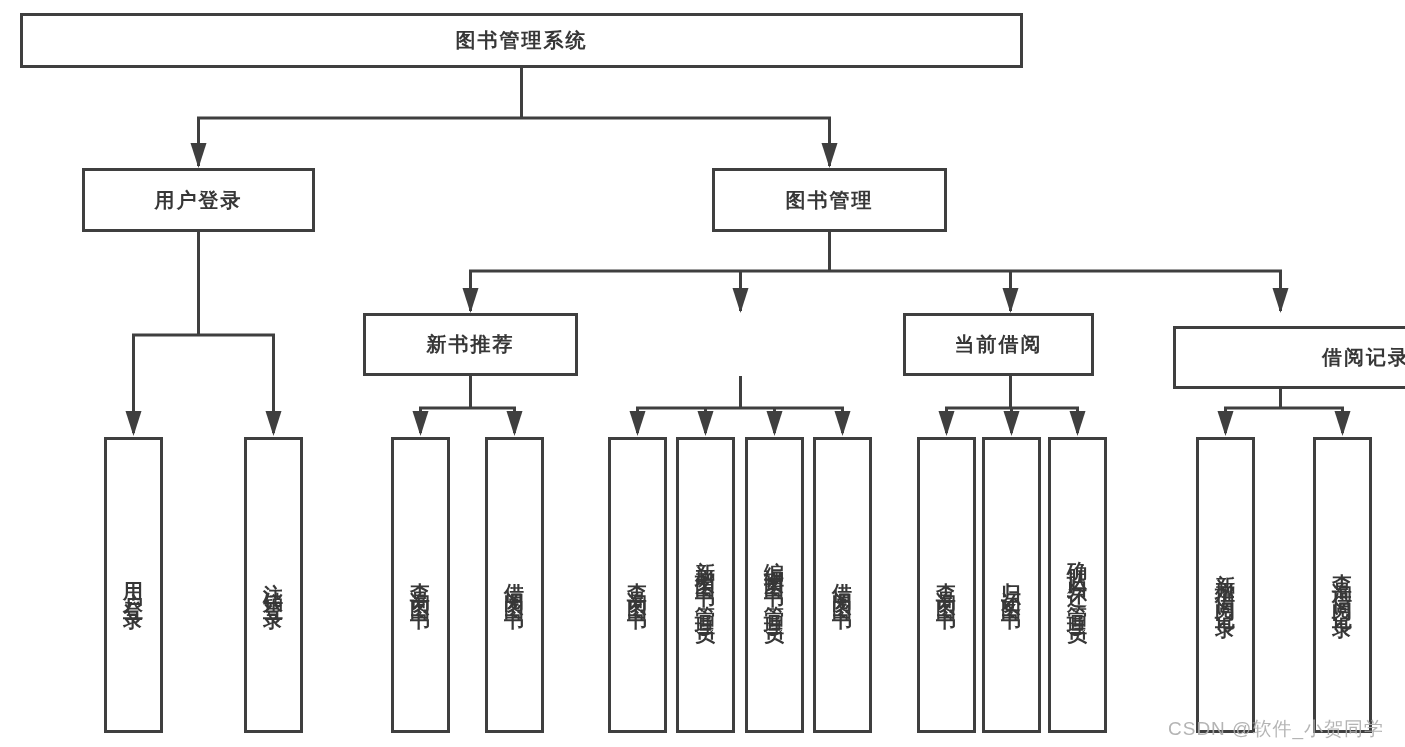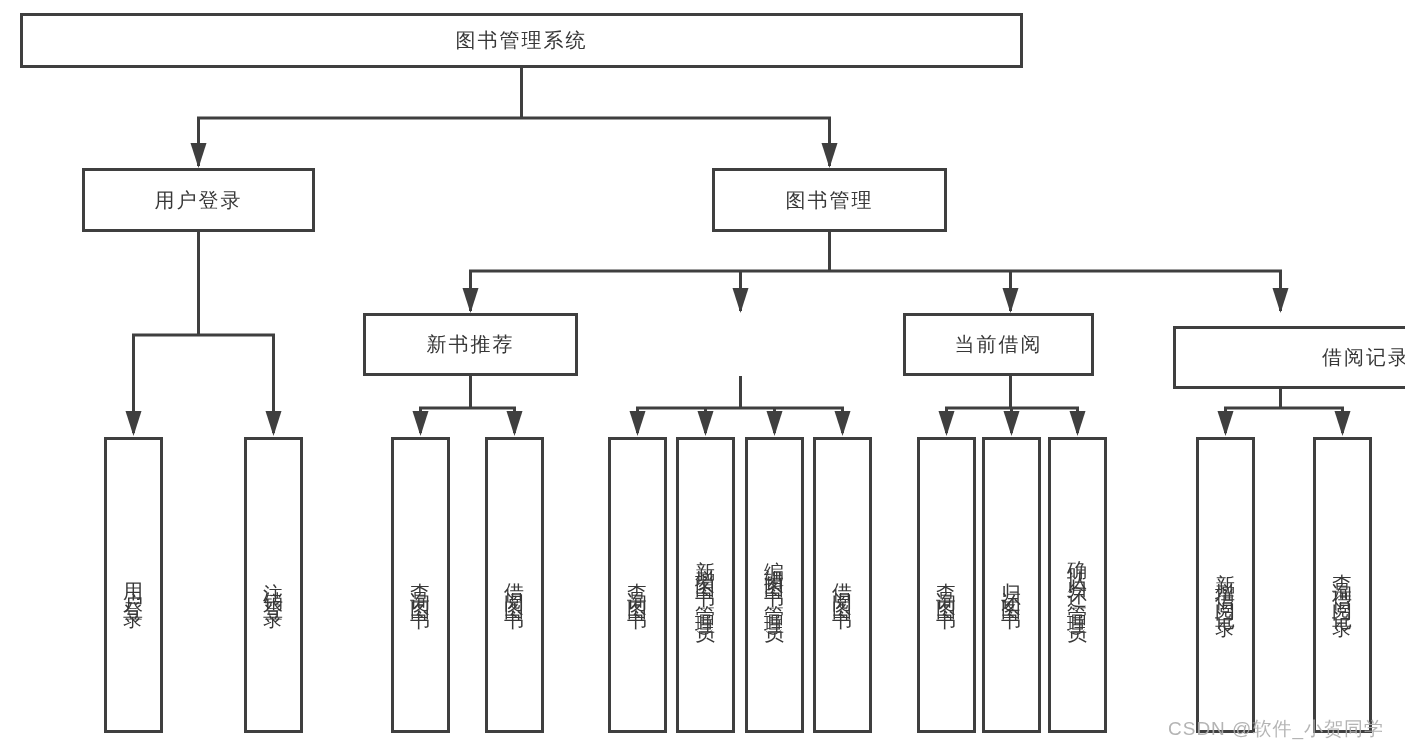--- a/index.html
+++ b/index.html
@@ -27,20 +27,21 @@
     box-sizing: border-box;
     border: 3px solid #3f3f3f;
     background: #ffffff;
     display: flex;
     align-items: center;
     justify-content: center;
     color: #373737;
     font-size: 20px;
     letter-spacing: 2px;
     text-align: center;
+    font-weight: bold;
   }
   .node span {
     white-space: nowrap;
   }
   .node.v span {
     writing-mode: vertical-rl;
     text-orientation: mixed;
     letter-spacing: 9px;
     line-height: 1.1;
     white-space: normal;

